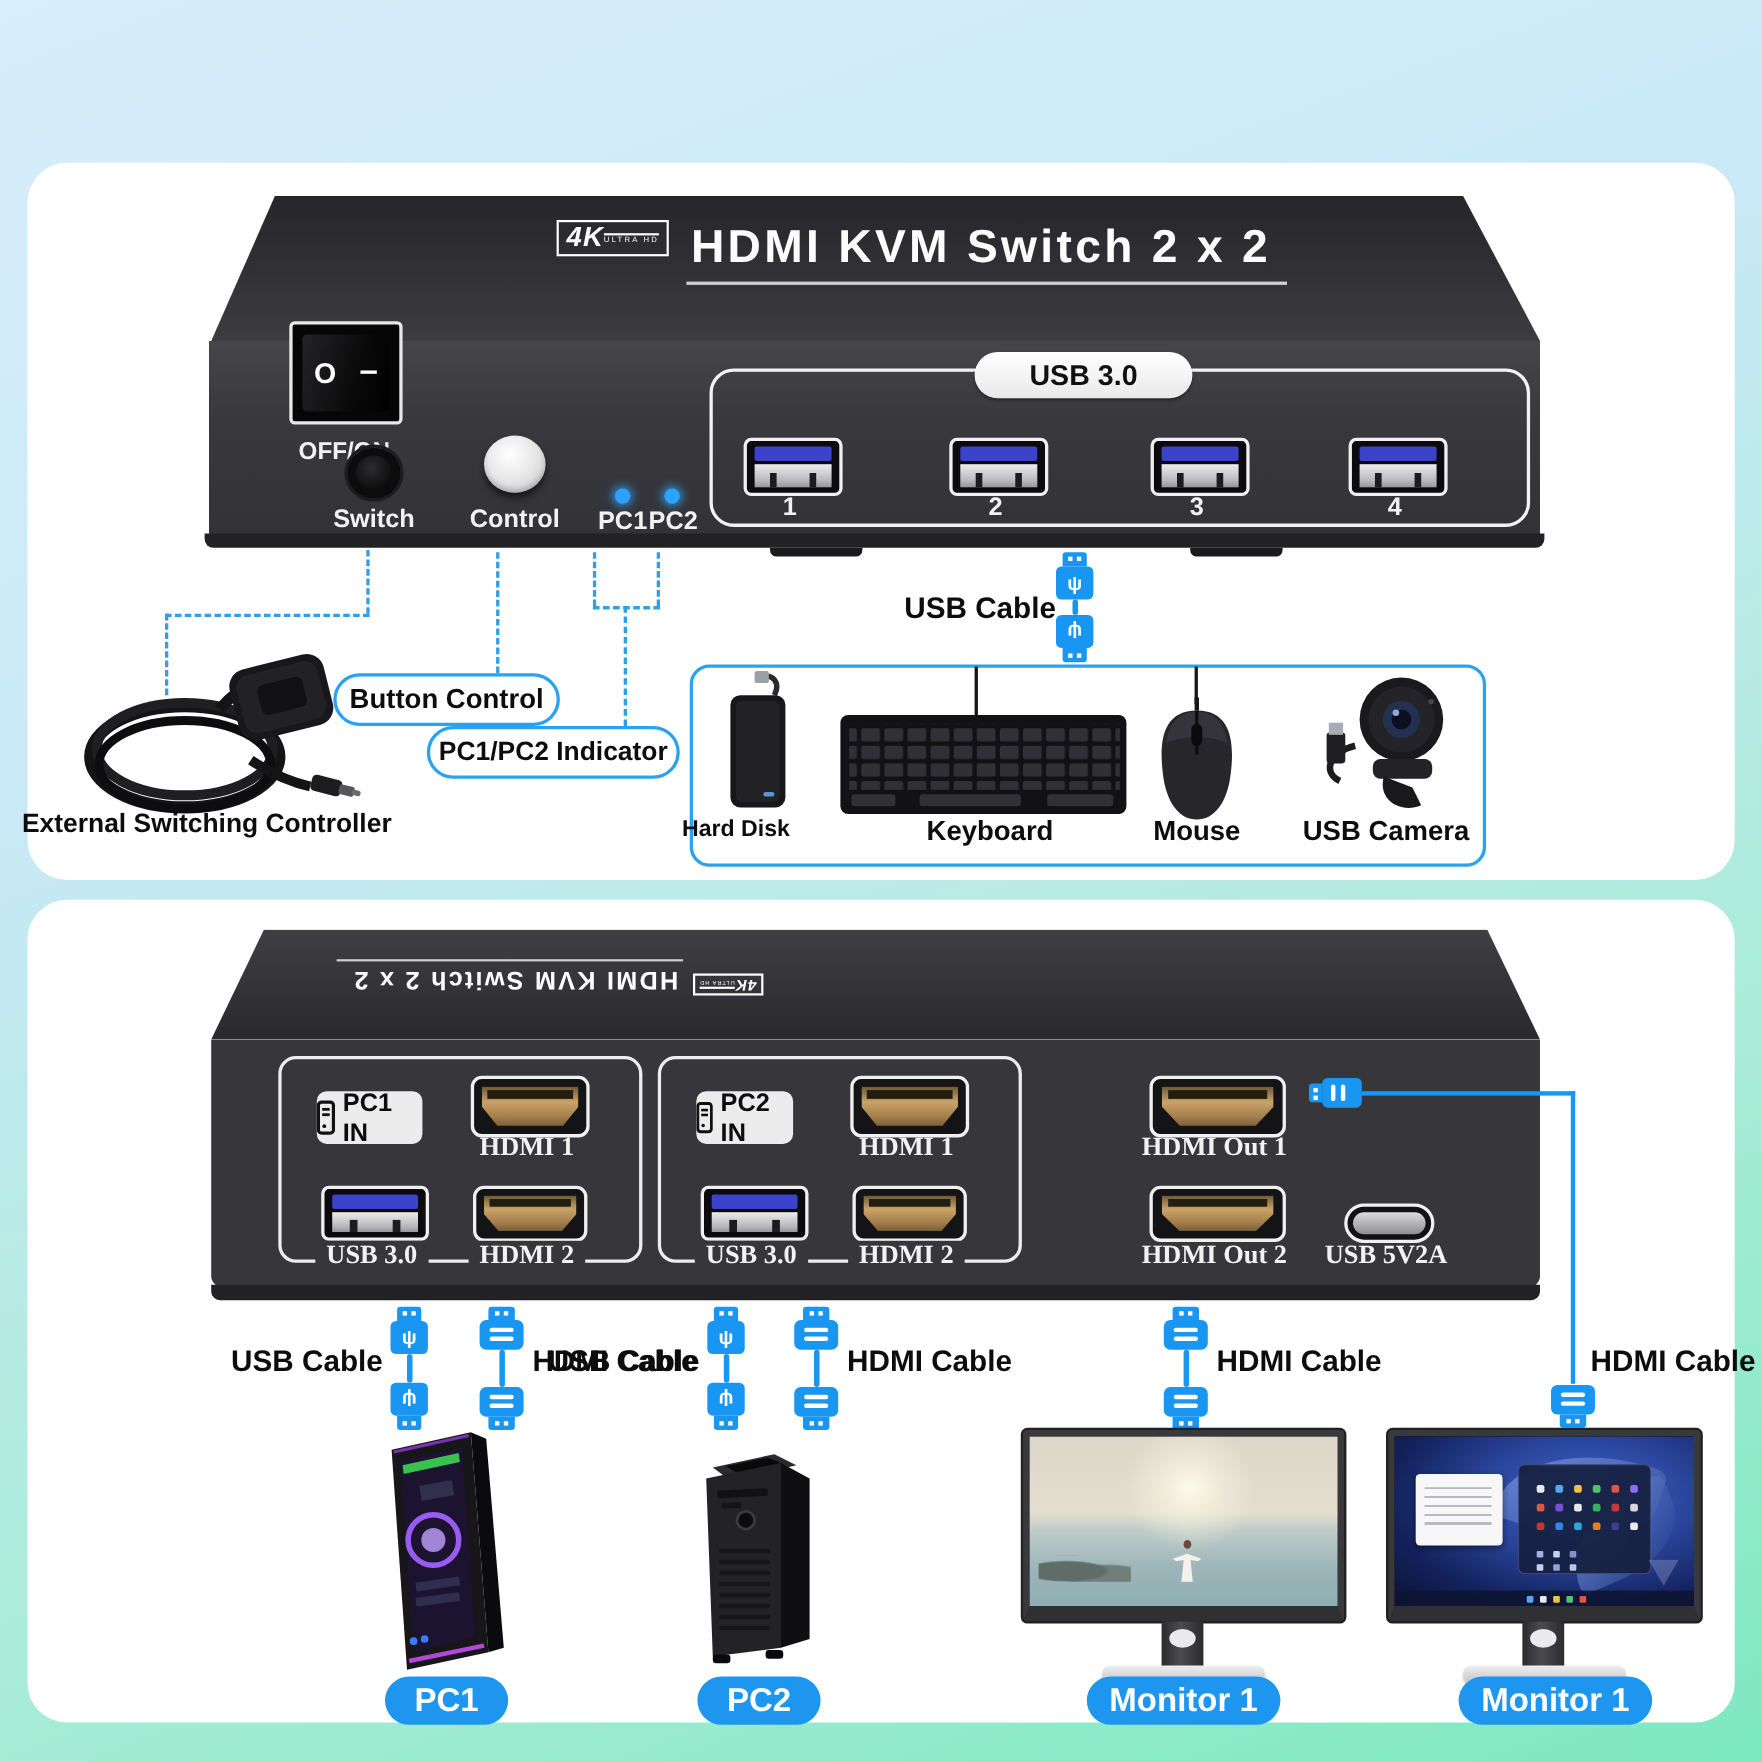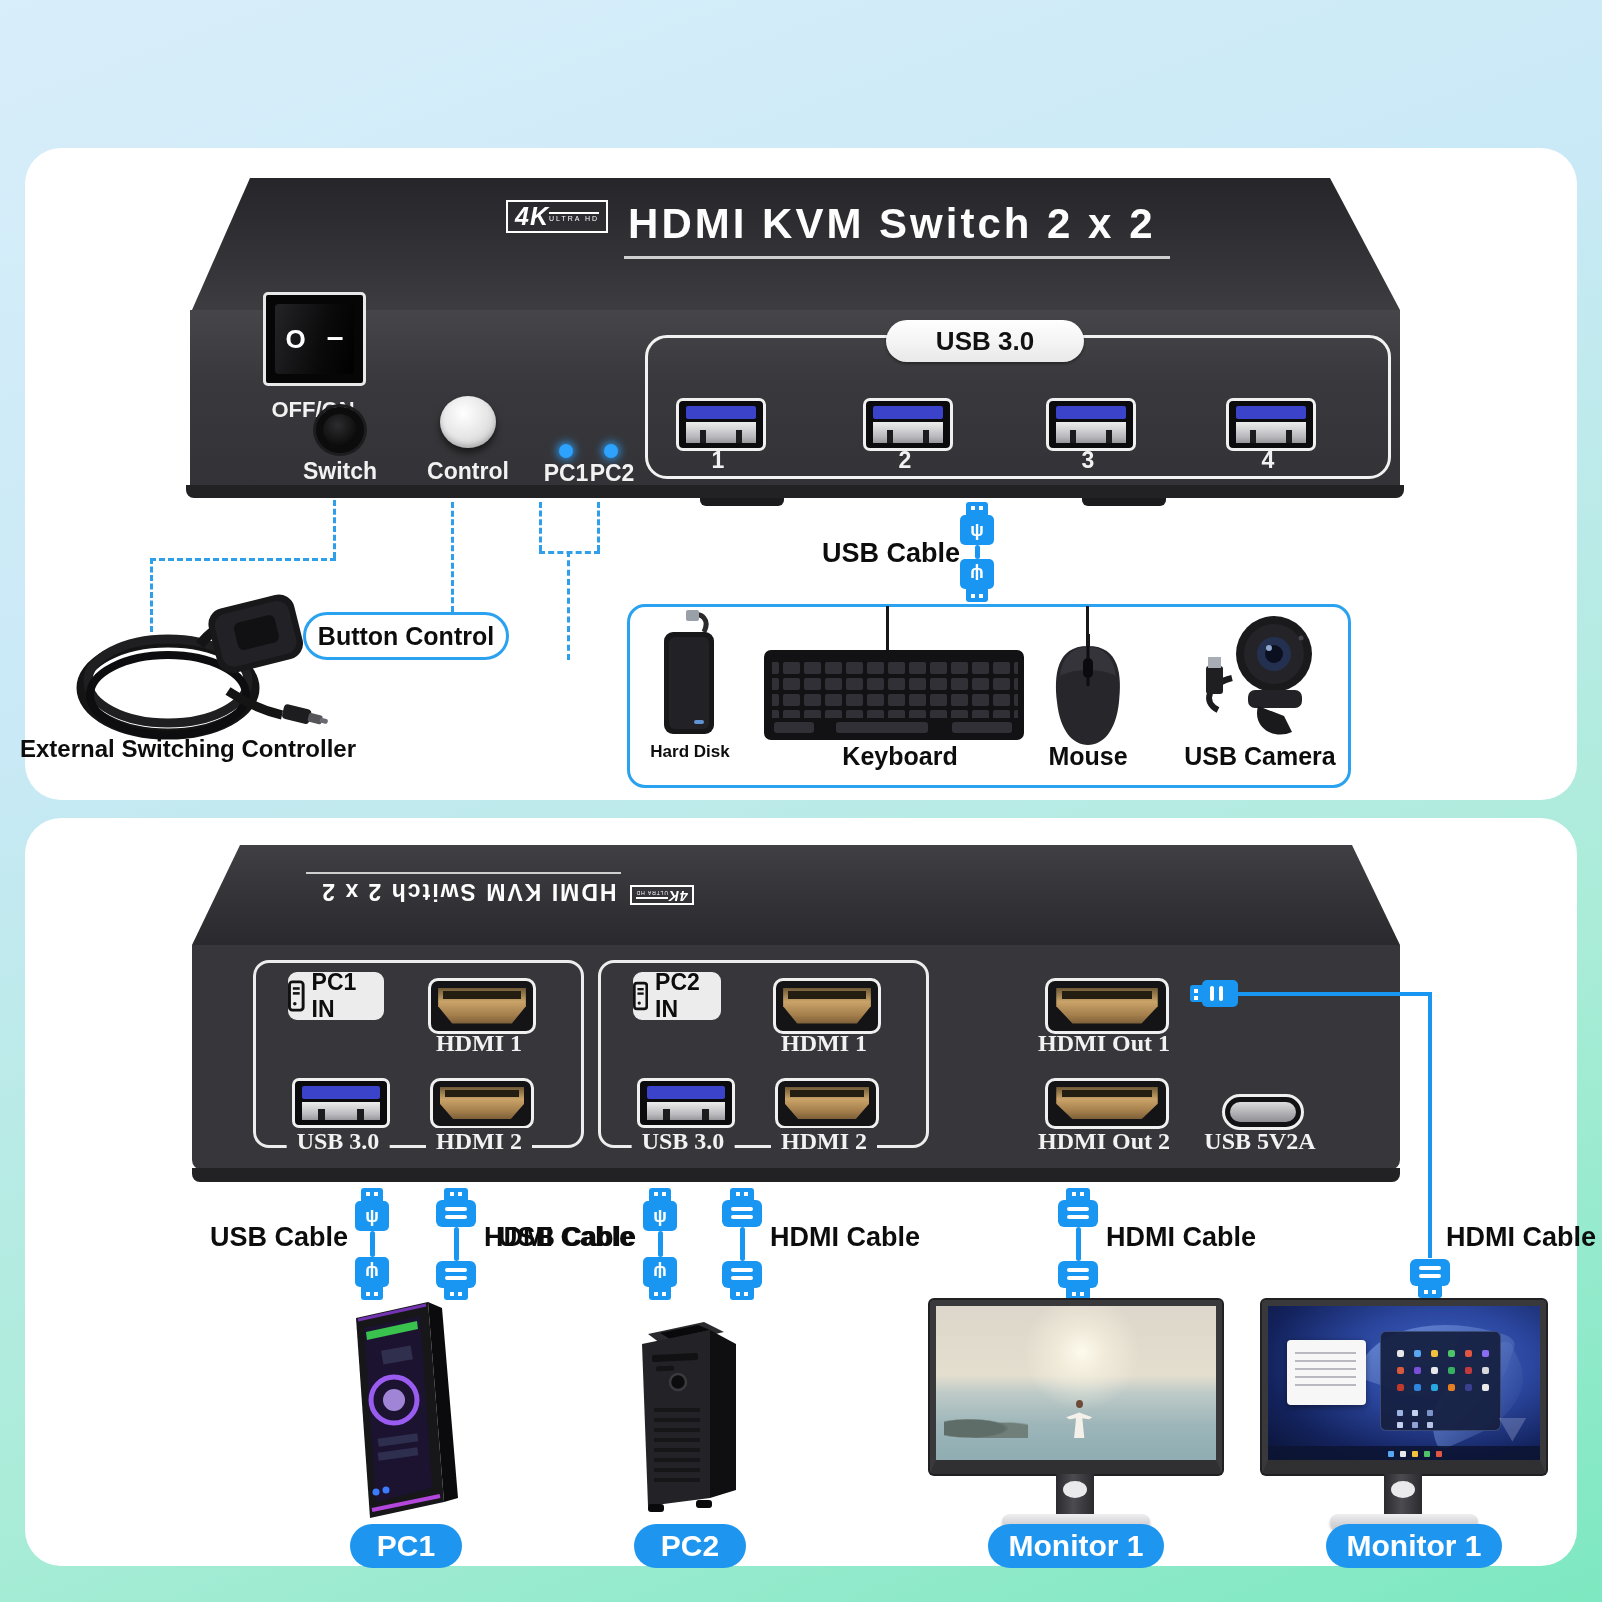--- a/index.html
+++ b/index.html
@@ -59,21 +59,21 @@
   .usbport .shd::before{left:20%;}
   .usbport .shd::after{right:20%;}
   .hdmiport{position:absolute;border:3px solid #f0f0f0;border-radius:10px;background:#141416;}
   .hdmiport .au{position:absolute;left:7%;right:7%;top:13%;bottom:15%;
     background:linear-gradient(180deg,#6e5936 0%,#c9a368 38%,#a57f4c 75%,#7c5f38 100%);
     clip-path:polygon(0 0,100% 0,100% 52%,84% 100%,16% 100%,0 52%);}
   .hdmiport .sl{position:absolute;left:12%;right:12%;top:20%;height:15%;background:#241d12;}
   .usbc{position:absolute;border:3px solid #f0f0f0;border-radius:999px;background:#121214;}
   .usbc i{position:absolute;inset:5px;border-radius:999px;background:linear-gradient(180deg,#dcdcde,#8e8e93);}
   .inbadge{position:absolute;background:#ececec;border-radius:9px;display:flex;align-items:center;
-    justify-content:center;gap:7px;font-weight:800;font-size:23px;color:#0d0d0d;}
+    justify-content:center;gap:7px;font-weight:800;font-size:23px;color:#0d0d0d;margin-top:20px;}
   .rgroup{position:absolute;border:3px solid #ededed;border-radius:16px;}
   .rlabel{position:absolute;transform:translateX(-50%);color:#f2f2f2;font-size:24px;font-weight:600;
     background:#37373b;padding:0 10px;white-space:nowrap;line-height:26px;font-family:Liberation Serif, serif;}
 
   
   .dash-v{position:absolute;border-left:3px dashed #2e9fe8;}
   .dash-h{position:absolute;border-top:3px dashed #2e9fe8;}
   .blueline{position:absolute;background:#1896f2;}
   .pill-callout{position:absolute;border:3px solid #2aa2f0;background:#fff;border-radius:999px;
     display:flex;align-items:center;justify-content:center;font-size:25px;font-weight:700;color:#0d0d0d;white-space:nowrap;}
@@ -221,20 +221,23 @@
   <div class="dash-v" style="left:150px;top:558px;height:74px;"></div>
   <div class="dash-v" style="left:451px;top:502px;height:110px;"></div>
   <div class="dash-v" style="left:539px;top:502px;height:49px;"></div>
   <div class="dash-v" style="left:597px;top:502px;height:49px;"></div>
   <div class="dash-h" style="left:539px;top:551px;width:61px;"></div>
   <div class="dash-v" style="left:567px;top:551px;height:109px;"></div>
 
   <div class="pill-callout" style="left:303px;top:612px;width:200px;height:42px;">
     <span>Button Control</span>
   </div>
+  <div class="pill-callout" style="left:388px;top:660px;width:224px;height:42px;font-size:24px;">
+    <span>PC1/PC2 Indicator</span>
+  </div>
 
   <svg class="abs" style="left:50px;top:583px;" width="300" height="165" viewBox="0 0 300 165">
     <ellipse cx="118" cy="105" rx="86" ry="46" fill="none" stroke="#141414" stroke-width="11"></ellipse>
     <ellipse cx="118" cy="98" rx="80" ry="42" fill="none" stroke="#1f1f22" stroke-width="9"></ellipse>
     <ellipse cx="118" cy="112" rx="78" ry="40" fill="none" stroke="#0d0d0f" stroke-width="8"></ellipse>
     <path d="M150 62 C 160 48 172 42 184 40" stroke="#141414" stroke-width="10" fill="none"></path>
     <g transform="rotate(-14 205 52)">
       <rect x="162" y="18" width="88" height="66" rx="16" fill="#18181b"></rect>
       <rect x="168" y="24" width="76" height="54" rx="12" fill="#222226"></rect>
       <rect x="186" y="36" width="42" height="28" rx="6" fill="#111114"></rect>
@@ -301,21 +304,21 @@
     <circle cx="88" cy="42" r="38" fill="#1a1a1d"></circle>
     <circle cx="88" cy="42" r="30" fill="#242428"></circle>
     <circle cx="88" cy="42" r="17" fill="#23304f"></circle>
     <circle cx="88" cy="42" r="9" fill="#0b1020"></circle>
     <circle cx="83" cy="36" r="3" fill="#8fa8cc"></circle>
     <circle cx="115" cy="26" r="2.5" fill="#46464c"></circle>
     <rect x="62" y="78" width="54" height="18" rx="7" fill="#232327"></rect>
     <path d="M72 94 C 66 116 88 128 106 120 L 98 104 Z" fill="#1a1a1d"></path>
   </svg>
 
-  <div class="blabel" style="left:620px;top:742px;width:140px;text-align:center;font-size:17px;">Hard Disk</div>
+  <div class="blabel" style="left:620px;top:742px;width:140px;font-size:21px;">Hard Disk</div>
   <div class="blabel" style="left:825px;top:742px;width:150px;text-align:center;font-size:25px;">Keyboard</div>
   <div class="blabel" style="left:1018px;top:742px;width:140px;text-align:center;font-size:25px;">Mouse</div>
   <div class="blabel" style="left:1180px;top:742px;width:160px;text-align:center;font-size:25px;">USB Camera</div>
 
   <div class="panel" style="left:25px;top:818px;width:1552px;height:748px;"></div>
 
   <div class="abs" style="left:192px;top:845px;width:1208px;height:100px;
        clip-path:polygon(48px 0,1160px 0,1208px 100px,0 100px);
        background:linear-gradient(180deg,#3f3f44 0%,#323236 60%,#2a2a2e 100%);"></div>
   <div class="brand small" style="left:300px;top:872px;width:400px;justify-content:center;transform:rotate(180deg);">

